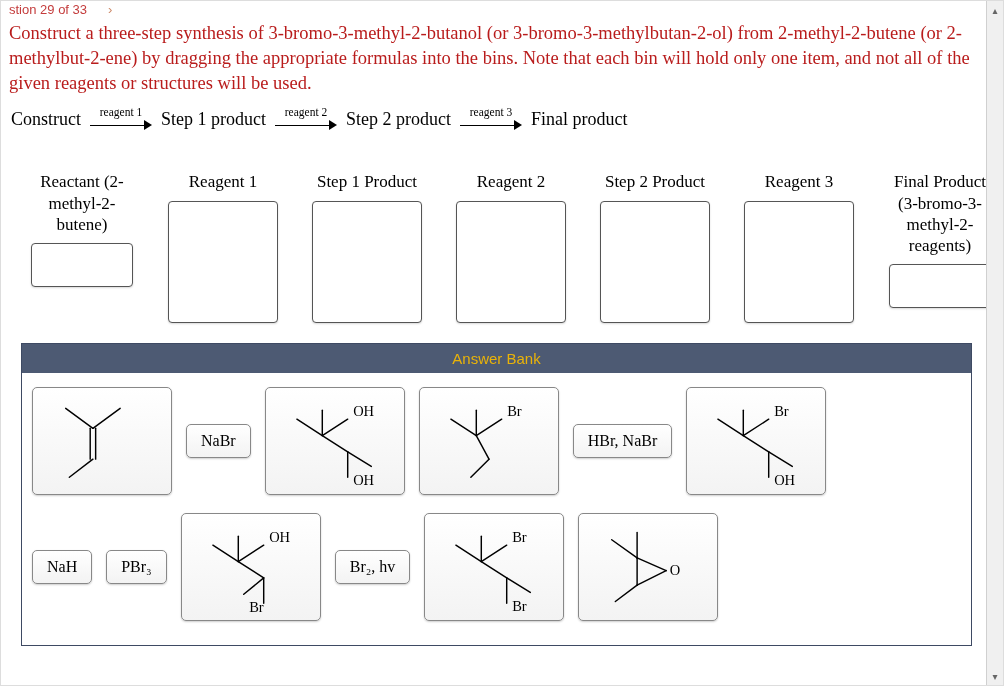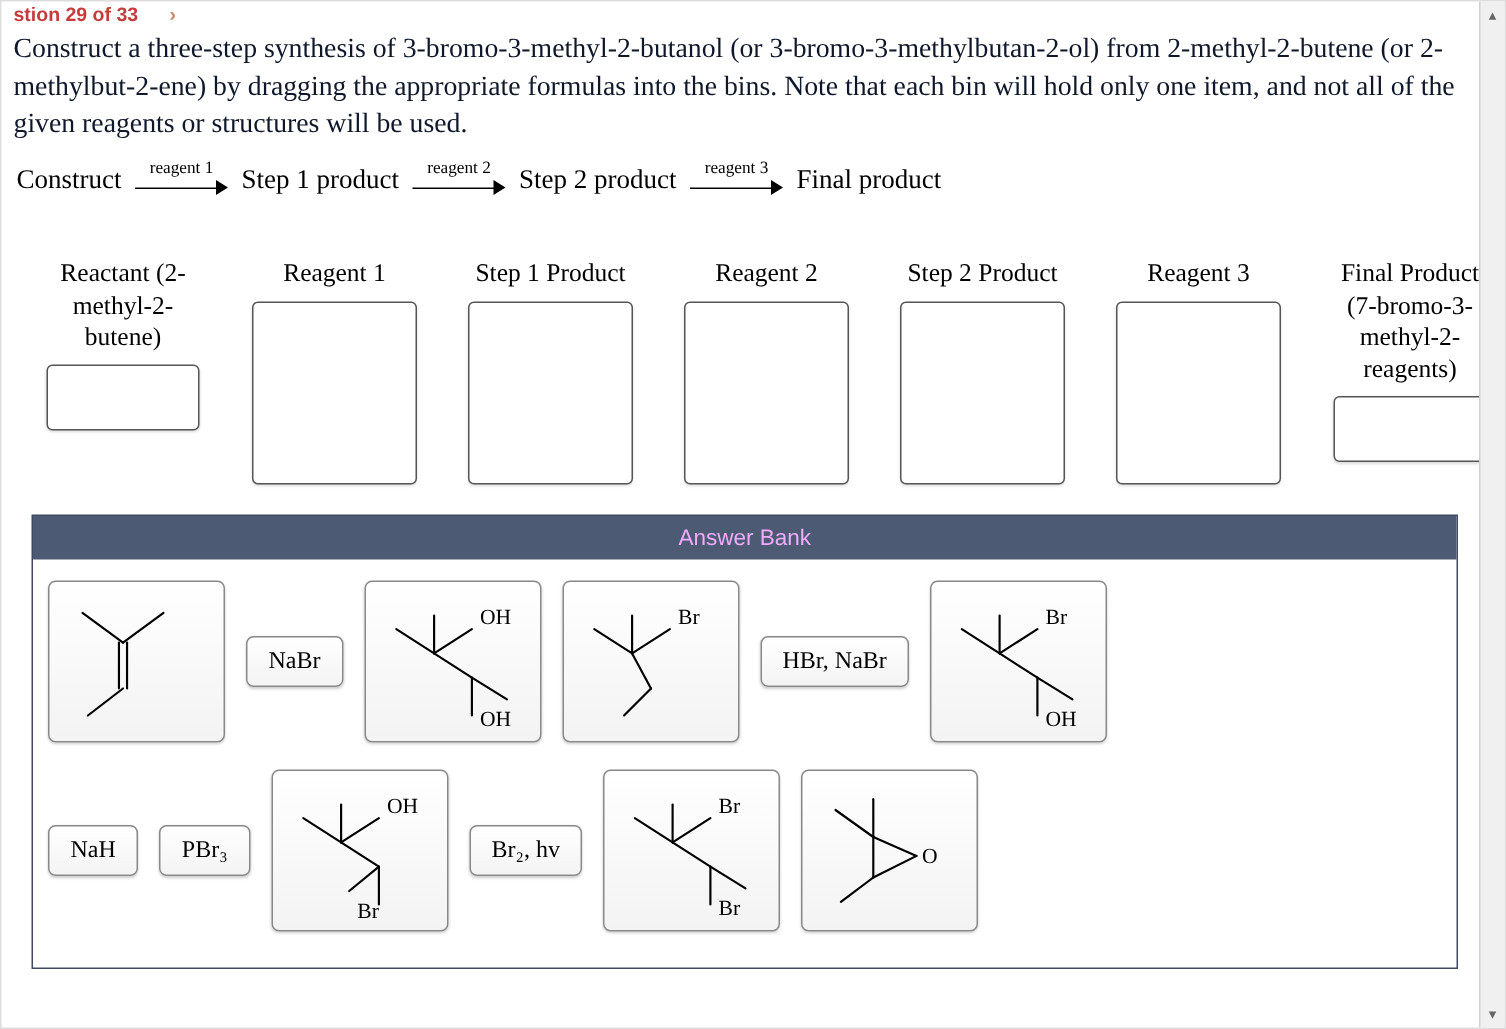--- a/index.html
+++ b/index.html
@@ -14,27 +14,27 @@
     display: flex; flex-direction: column; align-items: center; justify-content: space-between;
   }
   .scrollbar .arrow {
     width: 100%; height: 18px; display: flex; align-items: center; justify-content: center;
     font-size: 10px; color: #666; cursor: pointer;
   }
   .content {
     position: absolute; left: 0; top: 0; right: 17px; bottom: 0;
   }
   .crumb {
-    color: #c43c3c; font-size: 13px; font-weight: bold; padding: 0 8px 0 8px;
+    color: #c43c3c; font-size: 13px; font-weight: normal; padding: 0 8px 0 8px;
     display: flex; align-items: center; gap: 21px; height: 16px;
     font-family: Arial, sans-serif;
   }
   .crumb span.sep { color: #c86; }
   .question {
-    padding: 4px 8px 10px 8px; font-size: 18.5px; line-height: 1.35; color: #0f172a;
+    padding: 4px 8px 10px 8px; font-size: 18.5px; line-height: 1.35; color: #b91c1c;
     border-bottom: 1px solid #fff;
   }
   .scheme {
     padding: 0 10px 20px 10px; display: flex; align-items: center; gap: 6px;
     font-size: 18px;
   }
   .scheme .node { white-space: nowrap; }
   .scheme .arrowwrap {
     display: inline-flex; flex-direction: column; align-items: center; justify-content: flex-end;
     width: 68px;
@@ -64,35 +64,35 @@
   .bin .slot {
     width: 110px; height: 62px; border: 1px solid #555; border-radius: 4px; background: #fff;
     box-shadow: 0 1px 2px rgba(0,0,0,.15);
   }
   .bin.tall .slot { height: 122px; }
   .bin.small .slot { height: 44px; width: 102px; }
   .bank-wrap {
     margin: 0 14px 0 20px; border: 1px solid #3e4a63;
   }
   .bank-head {
-    background: #4d5a73; color: #f0abfc; text-align: center; font-size: 15px;
+    background: #4d5a73; color: #eab308; text-align: center; font-size: 15px;
     padding: 6px 0; font-family: Arial, sans-serif;
   }
   .bank {
     padding: 14px 10px 6px 10px;
   }
   .row { display: flex; align-items: center; gap: 14px; margin-bottom: 18px; flex-wrap: nowrap; }
   .tile {
     border: 1px solid #888; border-radius: 5px; background: linear-gradient(#fff,#f3f3f3);
     box-shadow: 0 1px 2px rgba(0,0,0,.2);
     display: flex; align-items: center; justify-content: center;
     font-size: 16px; cursor: grab;
   }
   .tile.text { padding: 6px 14px; height: 34px; font-family: "Times New Roman", serif; }
-  .tile.struct { width: 118px; height: 108px; padding: 4px; }
+  .tile.struct { width: 140px; height: 108px; padding: 4px; }
   .tile.struct svg { width: 100%; height: 100%; }
   .svglbl { font: 16px "Times New Roman", serif; }
 </style>
 </head>
 <body>
 
 <div class="viewport">
 
   <div class="content">
 
@@ -154,21 +154,21 @@
       </div>
 
       <div class="bin tall">
         <div class="label">Reagent 3</div>
         <div class="slot"></div>
       </div>
 
       <div class="bin small">
         <div class="label">
           <span>Final Product</span><br>
-          <span>(7-bromo-3-</span><br>
+          <span>(3-bromo-3-</span><br>
           <span>methyl-2-</span><br>
           <span>reagents)</span>
         </div>
         <div class="slot"></div>
       </div>
 
     </div>
 
     <div class="bank-wrap">
       <div class="bank-head">Answer Bank</div>

